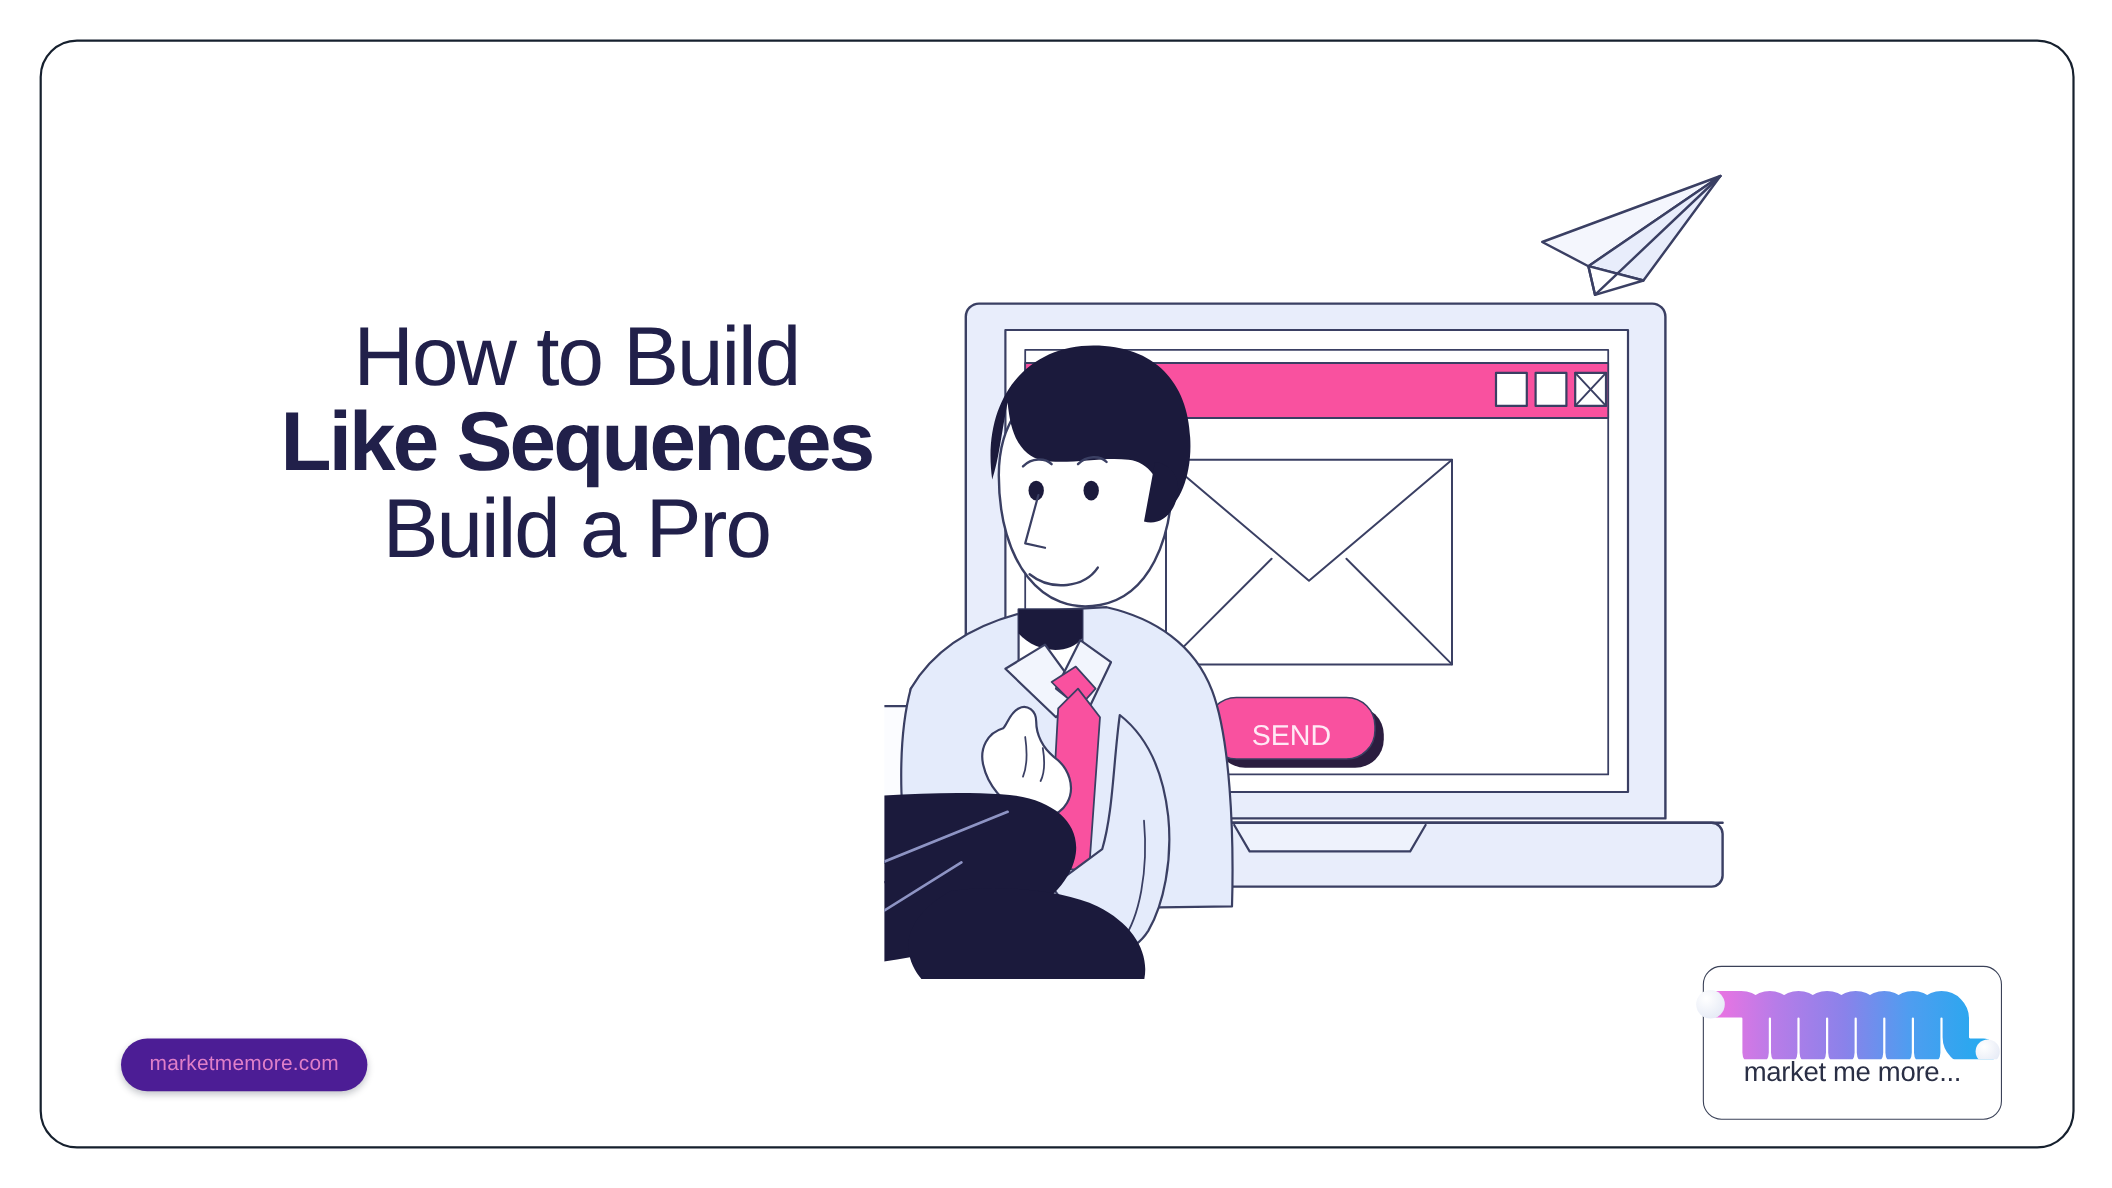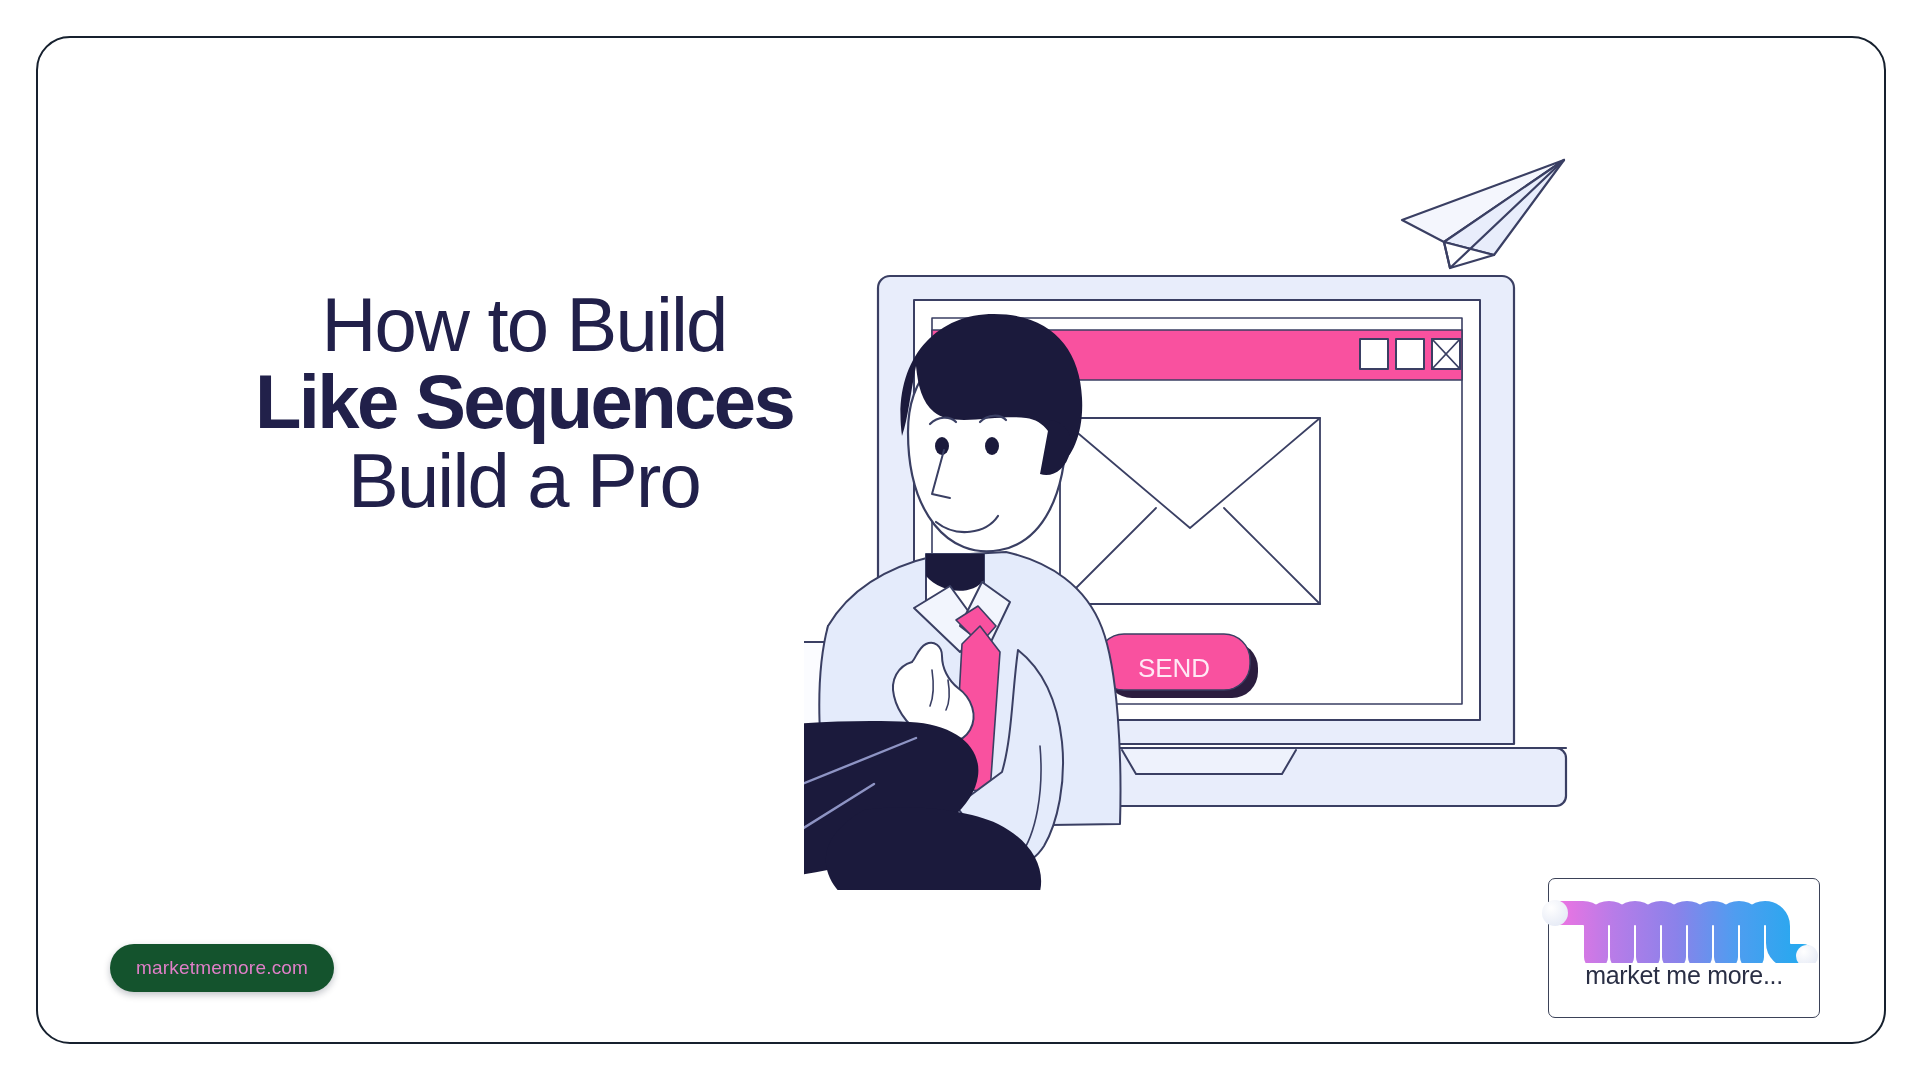--- a/index.html
+++ b/index.html
@@ -49,35 +49,35 @@
   .hl-pad-top  { padding-top:6px; }
   .hl-pad-top2 { padding-top:2px; }
 
   
   .url-pill {
     position:absolute;
     left:110px; top:944px;
     height:48px;
     padding:0 26px;
     display:flex; align-items:center;
-    background:#14532d;
+    background:#4c1d95;
     border-radius:26px;
     color:#e07fc8;
     font-size:19px;
     letter-spacing:0.2px;
     box-shadow:0 3px 7px rgba(10,20,40,0.25);
   }
 
   
   .logo-card {
     position:absolute;
     left:1548px; top:878px;
     width:272px; height:140px;
     border:1.6px solid #3b4258;
-    border-radius:7px;
+    border-radius:17px;
     background:#ffffff;
   }
   .logo-mark { position:absolute; left:-18px; top:6px; width:300px; height:78px; }
   .logo-text {
     position:absolute;
     left:0; right:0; top:82px;
     text-align:center;
     font-size:25px;
     color:#2a2f45;
     letter-spacing:-0.3px;

